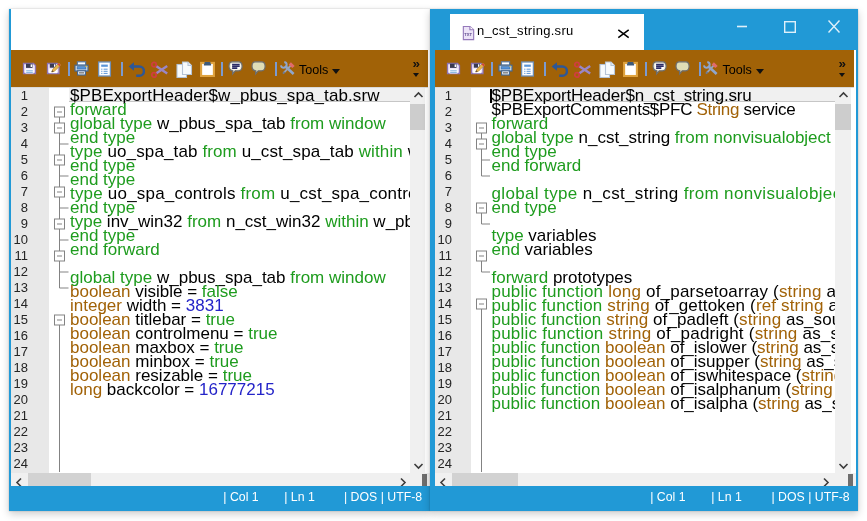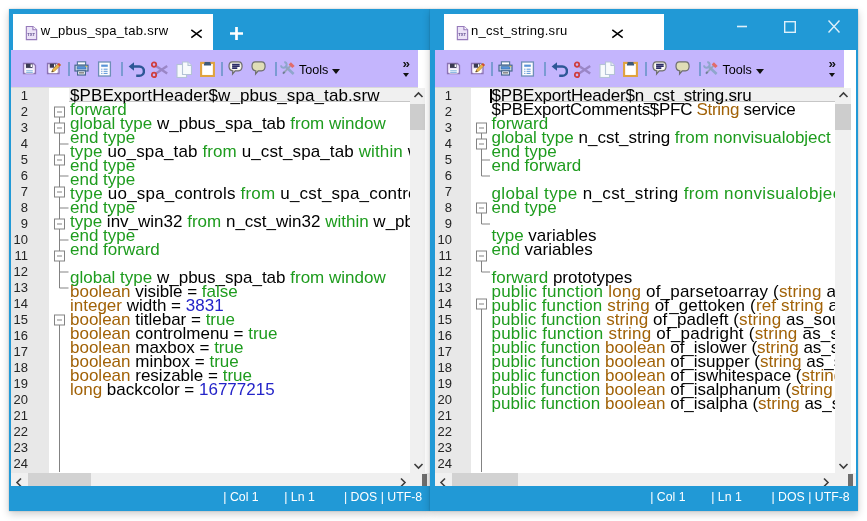--- a/index.html
+++ b/index.html
@@ -3,21 +3,21 @@
 *{margin:0;padding:0;box-sizing:border-box}
 html,body{width:867px;height:521px;background:#fff;overflow:hidden;font-family:"Liberation Sans",sans-serif}
 .win{position:absolute;top:9px;height:502px;background:#fff;border:0 solid #2199d6;
   box-shadow:0 3px 8px rgba(0,0,0,.20), 0 0 1.5px rgba(0,0,0,.22)}
 .blue{background:#2199d6}
 .title{position:absolute;left:0;top:0;right:0;height:41px}
 .tab{position:absolute;top:5px;height:36px;background:#fff;}
 .tabico{position:absolute;left:11px;top:10.5px}
 .tablbl{position:absolute;left:27.5px;top:9px;font-size:13px;color:#000;white-space:nowrap;letter-spacing:.3px}
 .tabx{position:absolute;top:11px;width:13px;height:13px}
-.toolbar{position:absolute;left:0;right:12px;top:41px;height:38px;background:#c4b5fd;border-bottom:1px solid #d9d9d9}
+.toolbar{position:absolute;left:0;right:2px;top:41px;height:38px;background:#a16207;border-bottom:1px solid #d9d9d9}
 .ti{position:absolute;top:11px}
 .sep{position:absolute;top:12px;width:2px;height:14px;background:#7b9bd2}
 .editor{position:absolute;left:0;right:0;top:79px;height:385px;background:#fff}
 .gut{position:absolute;left:0;top:0;bottom:0;background:#e8e8e8;color:#242424;font-size:13px;text-align:right}
 .gut div{height:16px;line-height:16px}
 .gut{padding-right:21px}
 #gutR.gut{padding-right:18.5px}
 .fold{position:absolute;top:0;bottom:0}
 .txt{position:absolute;top:0;bottom:0;overflow:hidden;background:#fff}
 .cl{height:14px;line-height:16px;font-size:17px;white-space:nowrap;color:#000}
@@ -27,36 +27,20 @@
 .vthumb{position:absolute;left:0;top:16px;height:26px;background:#cdcdcd}
 .hs{position:absolute;left:0;right:0;top:464px;height:14.5px;background:#f0f0f0}
 .hthumb{position:absolute;top:0;bottom:0;background:#d2d2d2}
 .corner{position:absolute;top:.5px;bottom:.5px;width:5px;background:#6e6e6e}
 .status{position:absolute;left:0;right:0;bottom:0;height:23.5px;color:#fff;font-size:12.3px}
 .status span{position:absolute;top:4px;white-space:nowrap;letter-spacing:0}
 svg{display:block}
 </style></head><body>
 
 <div class="win" id="wl" style="left:9px;width:420.5px;border-width:0 0 2.5px 2px">
-  <div class="title blue">
-    <div class="tab" style="left:2.3px;width:199.5px">
-      <svg class="tabico" width="15" height="16" viewBox="0 0 16 17">
-          <path d="M2.5 1.5h7L13.5 5v10.5h-11z" fill="#ece3f7" stroke="#9579ba" stroke-width="1.2"></path>
-          <path d="M9.5 1.5V5h4" fill="#fff" stroke="#9579ba" stroke-width="1.2"></path>
-          <text x="7.5" y="11.2" font-size="4.4" font-weight="bold" fill="#5f4c8e" text-anchor="middle" font-family="Liberation Sans">TXT</text>
-        </svg>
-      <div class="tablbl">w_pbus_spa_tab.srw</div>
-      <svg class="tabx" style="left:176.5px;top:14px" width="13" height="13" viewBox="0 0 13 13">
-          <path d="M1.3 1.9 L11.7 9.7 M11.7 1.9 L1.3 9.7" fill="none" stroke="#000" stroke-width="1.5"></path>
-        </svg>
-    </div>
-    <svg style="position:absolute;left:218.5px;top:17.7px" width="13" height="13" viewBox="0 0 13 13">
-        <path d="M6.5 0 V13 M0 6.5 H13" stroke="#fff" stroke-width="2.7"></path>
-      </svg>
-  </div>
   <div class="toolbar" id="tbl">
       <svg class="ti" style="left:11px" width="15" height="15" viewBox="0 0 15 15">
         <path d="M1.5 2.5 h10 l2 2 v8 h-12 z" fill="#efe7f9" stroke="#8d74b4" stroke-width="1.3"></path>
         <rect x="4" y="2.7" width="6.5" height="4.2" fill="#3a3a52"></rect>
         <rect x="8.6" y="3.4" width="1.5" height="2.6" fill="#fff"></rect>
         <rect x="3.4" y="8.3" width="8.2" height="4.2" fill="#fff"></rect>
         <path d="M4.2 9.8 h6.6 M4.2 11.4 h6.6" stroke="#7fb2e0" stroke-width="1"></path>
       </svg>
       <svg class="ti" style="left:35px" width="16" height="16" viewBox="0 0 16 16">
         <path d="M1.5 2.5 h9.5 l2 2 v8 h-11.5 z" fill="#efe7f9" stroke="#8d74b4" stroke-width="1.3"></path>
@@ -247,21 +231,21 @@
   </div>
   <div class="status blue">
     <span style="left:212.3px">| Col 1</span>
     <span style="left:273.2px">| Ln 1</span>
     <span style="left:333px">| DOS | UTF-8</span>
   </div>
 </div>
 
 <div class="win" id="wr" style="left:429.5px;width:428px;border-width:0 2px 2.5px 5px">
   <div class="title blue">
-    <div class="tab" style="left:9px;width:220px">
+    <div class="tab" style="left:15px;width:194px">
       <svg class="tabico" width="15" height="16" viewBox="0 0 16 17">
           <path d="M2.5 1.5h7L13.5 5v10.5h-11z" fill="#ece3f7" stroke="#9579ba" stroke-width="1.2"></path>
           <path d="M9.5 1.5V5h4" fill="#fff" stroke="#9579ba" stroke-width="1.2"></path>
           <text x="7.5" y="11.2" font-size="4.4" font-weight="bold" fill="#5f4c8e" text-anchor="middle" font-family="Liberation Sans">TXT</text>
         </svg>
       <div class="tablbl">n_cst_string.sru</div>
       <svg class="tabx" style="left:167px;top:14px" width="13" height="13" viewBox="0 0 13 13">
           <path d="M1.3 1.9 L11.7 9.7 M11.7 1.9 L1.3 9.7" fill="none" stroke="#000" stroke-width="1.5"></path>
         </svg>
     </div>

